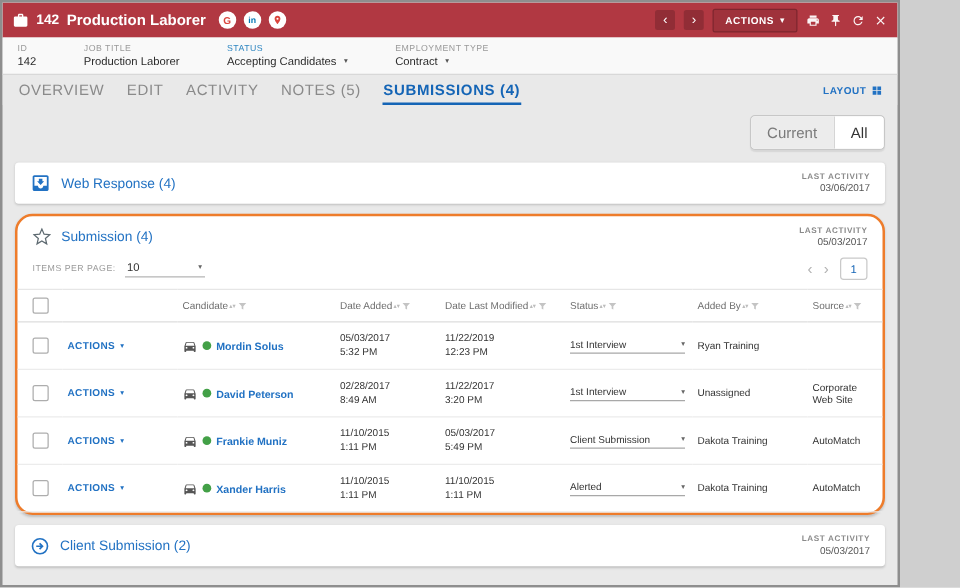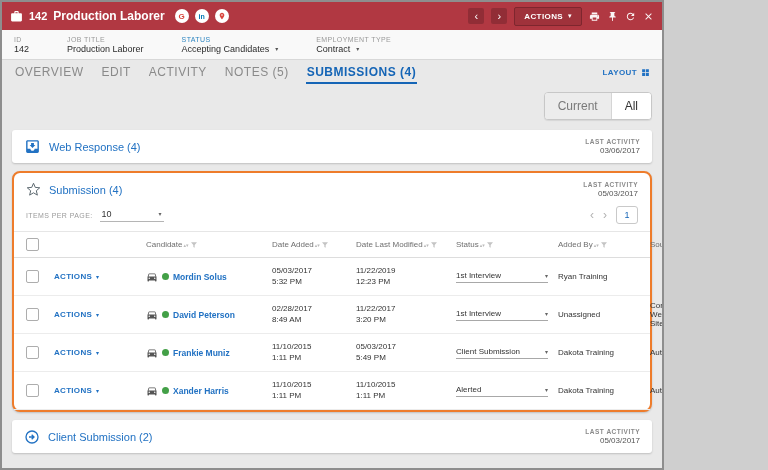--- a/index.html
+++ b/index.html
@@ -1,17 +1,17 @@
 <!DOCTYPE html>
 <html><head>
 <meta charset="utf-8">
 <style>
   * { margin:0; padding:0; box-sizing:border-box; }
   body { font-family:"Liberation Sans","DejaVu Sans",sans-serif; background:#cfcfcf; }
-  .window { width:664px; height:470px; border:2px solid #8E8E8E; background:#E9E9E9; overflow:hidden; display:flex; flex-direction:column; position:relative; }
+  .window { width:720px; height:470px; border:2px solid #8E8E8E; background:#E9E9E9; overflow:hidden; display:flex; flex-direction:column; position:relative; }
 
   
   .topbar { flex:0 0 28px; background:#B13842; color:#fff; display:flex; align-items:center; padding:0 8px; }
   .topbar-left { display:flex; align-items:center; gap:6px; }
   .brief { display:flex; align-items:center; }
   .rec-id { font-size:11px; font-weight:bold; }
   .rec-title { font-size:12px; font-weight:bold; margin-right:4px; }
   .circle-icon { width:14px; height:14px; border-radius:50%; background:#fff; display:flex; align-items:center; justify-content:center; font-size:8px; font-weight:bold; cursor:pointer; }
   .g-glyph { color:#D9453D; }
   .in-glyph { color:#0077B5; font-size:7px; }
@@ -43,21 +43,21 @@
   .toggle + .toggle { border-left:1px solid #D5D5D5; }
   .toggle.selected { background:#fff; color:#333; }
 
   .card { background:#fff; border-radius:3px; box-shadow:0 1px 2px rgba(0,0,0,.18); margin-bottom:8px; }
   .card-head { display:flex; align-items:center; gap:8px; padding:8px 12px; }
   .card-title { color:#2272C3; font-size:11px; text-decoration:none; cursor:pointer; }
   .last-activity { margin-left:auto; text-align:right; }
   .la-label { font-size:6.5px; font-weight:bold; color:#8A8A8A; letter-spacing:.5px; }
   .la-date { font-size:8px; color:#555; margin-top:1px; }
 
-  .submission-card { border:2px solid #EE7C2B; border-radius:8px; }
+  .submission-card { border:2px solid #EE7C2B; border-radius:14px; }
 
   .perpage-row { display:flex; align-items:center; padding:0 12px 7px; gap:7px; }
   .pp-label { font-size:7px; color:#9A9A9A; letter-spacing:.4px; }
   .pp-select { min-width:64px; display:flex; align-items:center; justify-content:space-between; border-bottom:1px solid #B5B5B5; font-size:9px; color:#333; padding:0 2px 2px; cursor:pointer; }
   .pp-select .caret { font-size:6px; color:#666; }
   .pagination { margin-left:auto; display:flex; align-items:center; gap:9px; }
   .pg-chev { color:#B2B2B2; font-size:12px; cursor:pointer; line-height:1; }
   .page-btn { width:22px; height:18px; border:1px solid #C9C9C9; border-radius:3px; background:#fff; color:#1565B6; font-size:9px; font-family:inherit; cursor:pointer; }
 
   table { width:100%; border-collapse:collapse; table-layout:fixed; }

